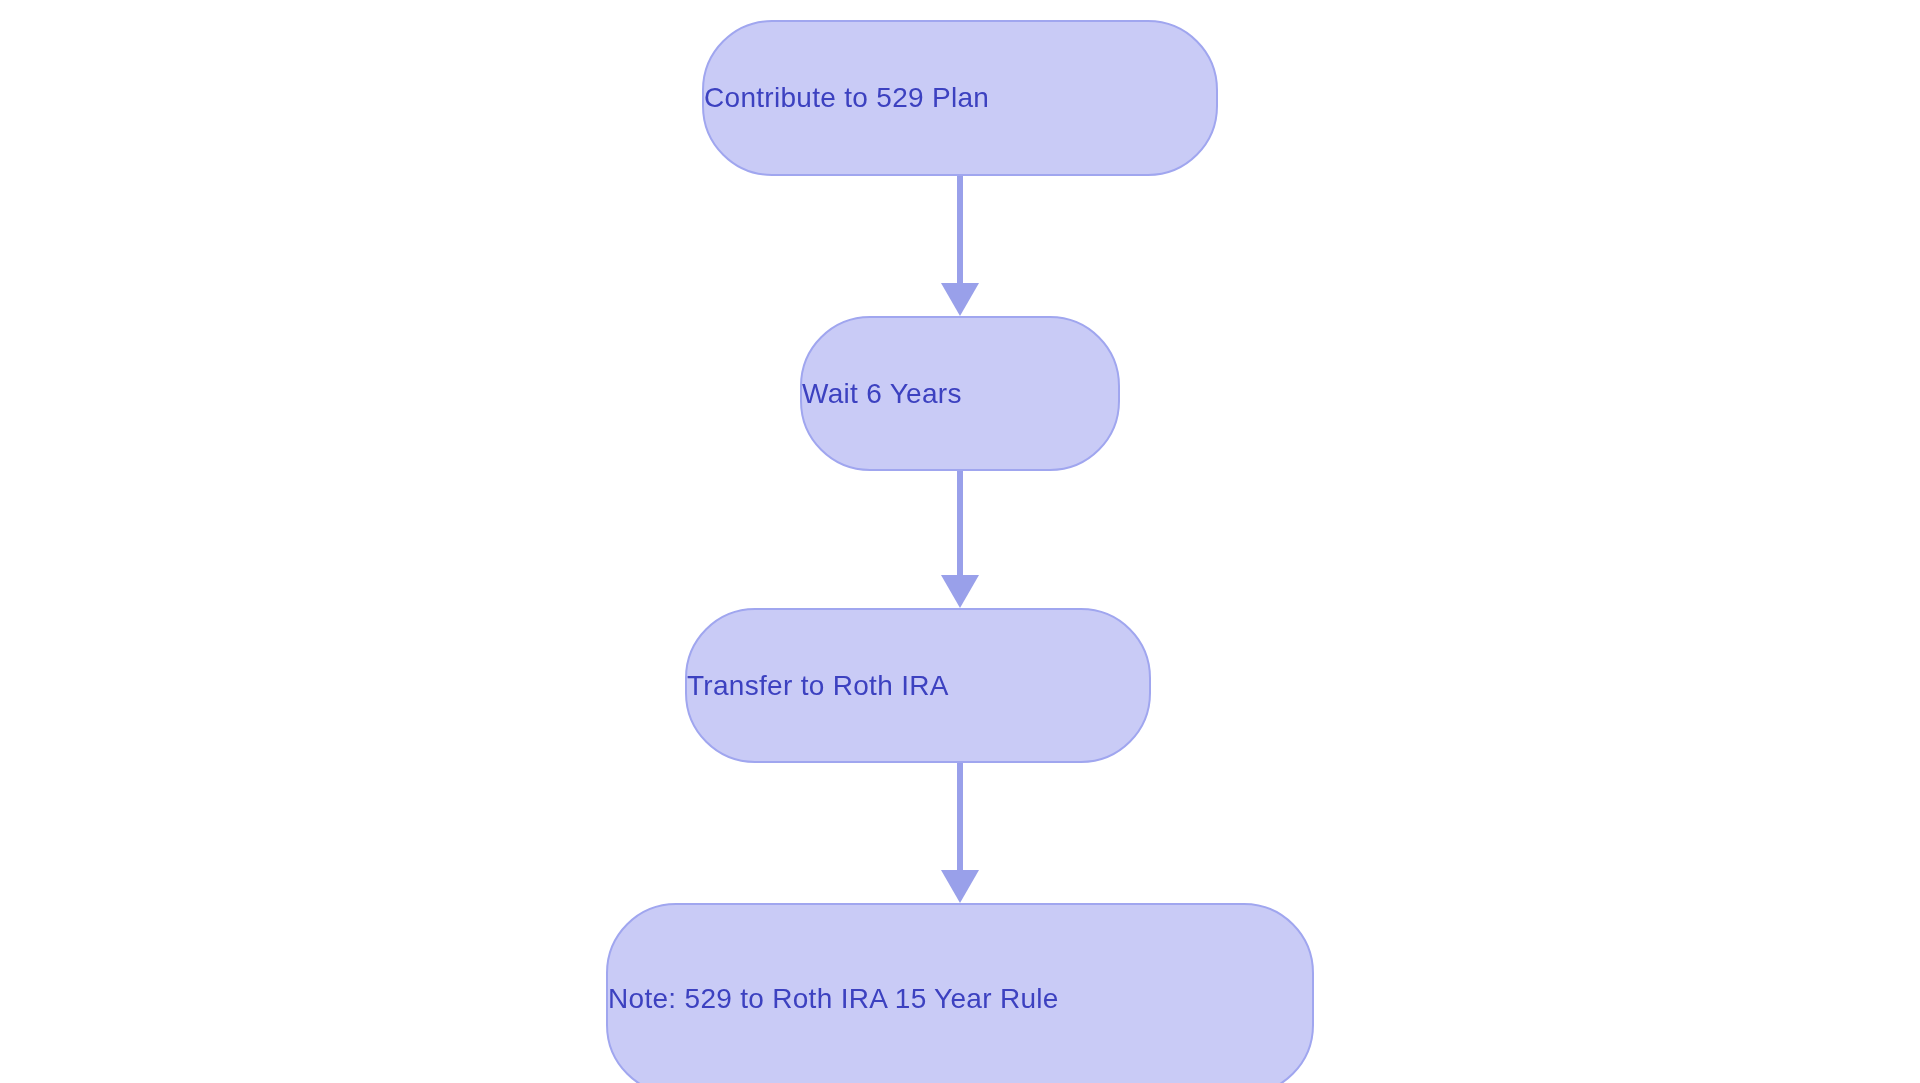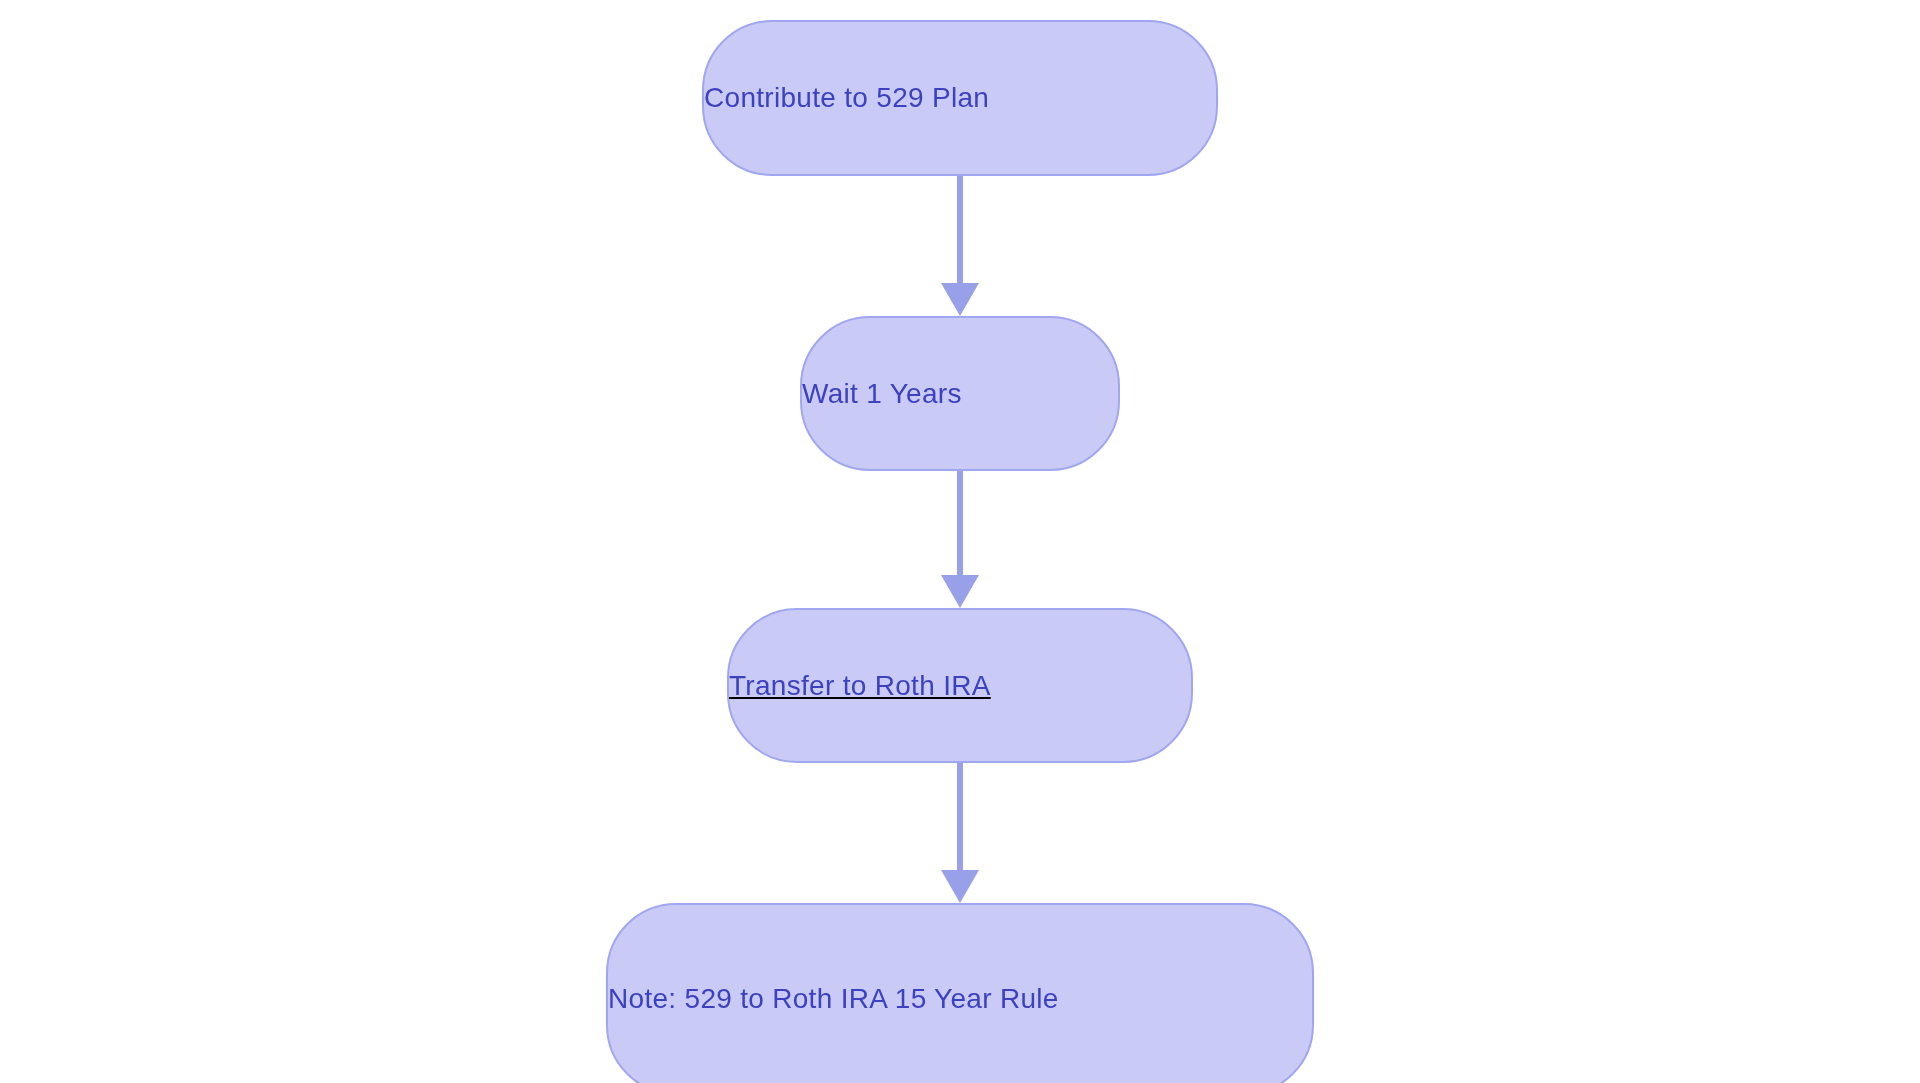--- a/index.html
+++ b/index.html
@@ -25,21 +25,21 @@
     align-items: center;
   }
   .flow-node .label {
     color: var(--node-text, #3c41c0);
     font-size: 28px;
     letter-spacing: 0.3px;
     white-space: nowrap;
   }
   .node-0 { left: 702px; top: 20px;  width: 516px; height: 156px; }
   .node-1 { left: 800px; top: 316px; width: 320px; height: 155px; }
-  .node-2 { left: 727px; top: 608px; width: 466px; height: 155px; text-decoration: underline; }
+  .node-2 { left: 685px; top: 608px; width: 466px; height: 155px; }
   .node-3 { left: 606px; top: 903px; width: 708px; height: 192px; }
 
   .arrow { position: absolute; }
   .arrow .line {
     position: absolute;
     left: 957px;
     width: 6px;
     background: var(--arrow, #99a0ea);
   }
   .arrow .head {
@@ -66,21 +66,21 @@
   <div class="flow-node node-0">
     <span class="label">Contribute to 529 Plan</span>
   </div>
 
   <div class="arrow arrow-0">
     <div class="line"></div>
     <div class="head"></div>
   </div>
 
   <div class="flow-node node-1">
-    <span class="label">Wait 1 Years</span>
+    <span class="label">Wait 6 Years</span>
   </div>
 
   <div class="arrow arrow-1">
     <div class="line"></div>
     <div class="head"></div>
   </div>
 
   <div class="flow-node node-2">
     <span class="label">Transfer to Roth IRA</span>
   </div>

